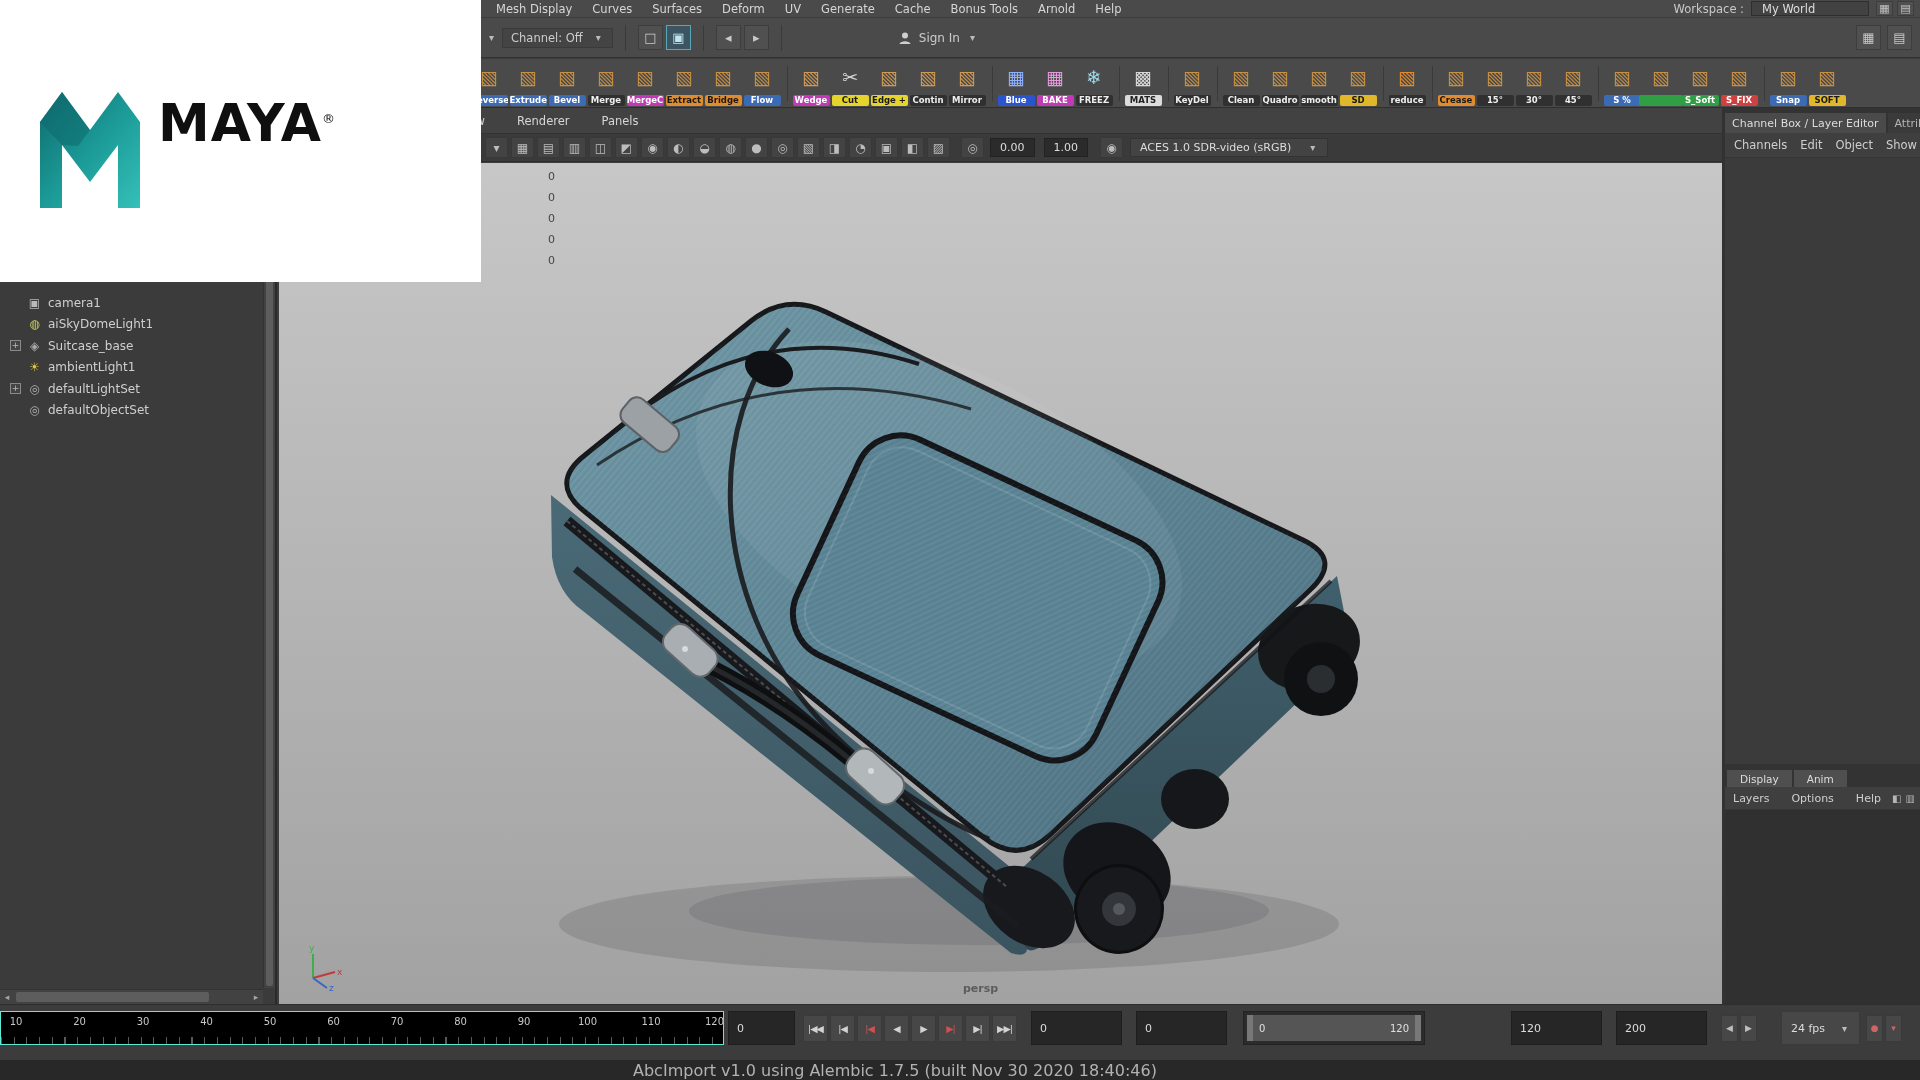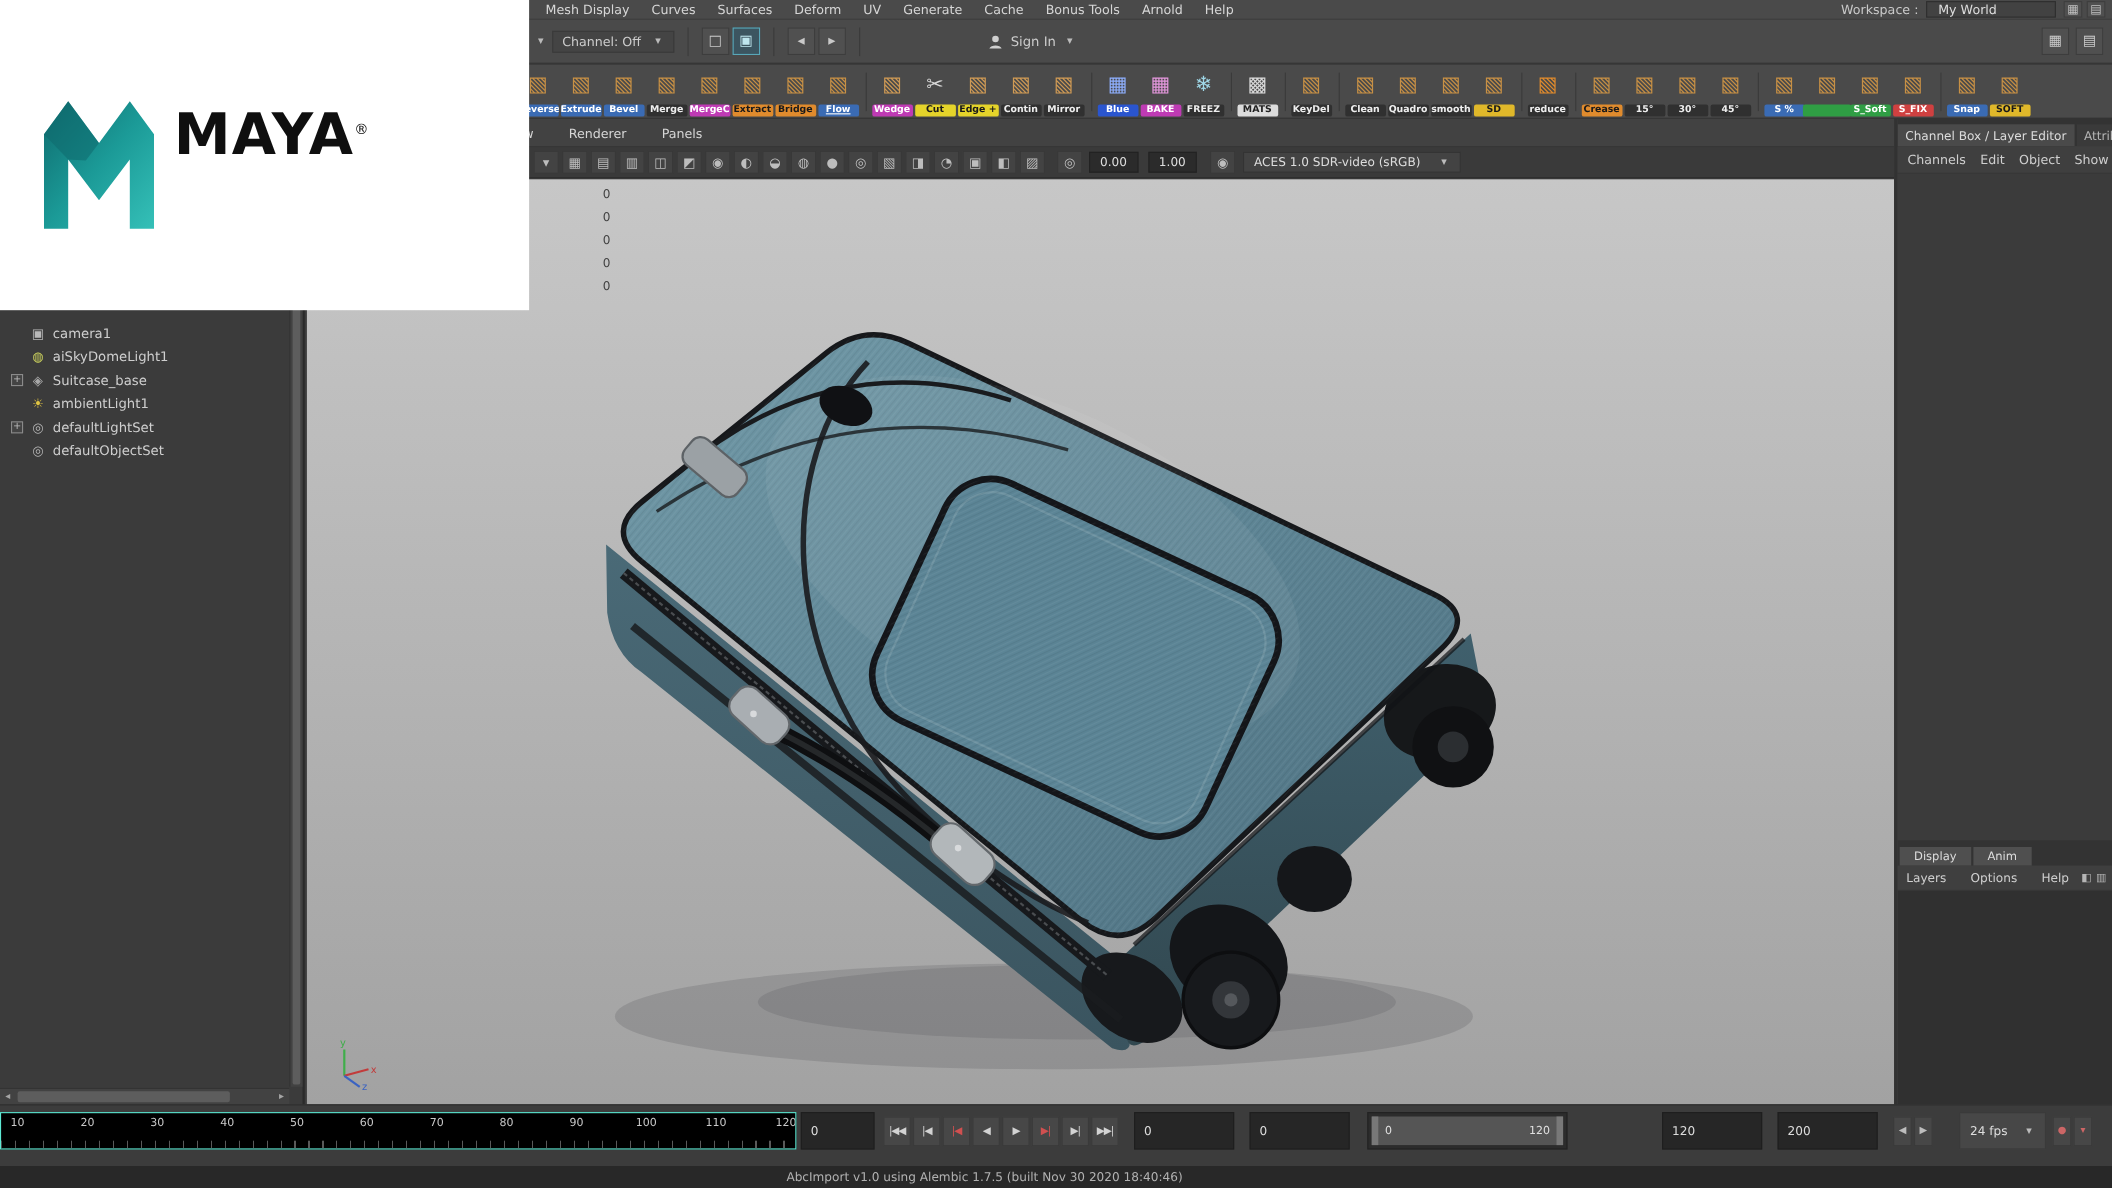--- a/index.html
+++ b/index.html
@@ -79,21 +79,21 @@
   #ruler .minor { position:absolute; left:0; right:0; bottom:0; height:7px; background:repeating-linear-gradient(to right, #5a5a5a 0 1px, transparent 1px 12.7px); }
   .num-field { background:#262626; border:1px solid #1e1e1e; color:#dcdcdc; font-size:11px; display:flex; align-items:center; padding-left:8px; flex:0 0 auto; }
   .pb-controls { display:flex; align-items:center; gap:2px; margin-left:8px; flex:0 0 auto; }
   .pb-btn { min-width:25px; height:27px; display:flex; align-items:center; justify-content:center; font-size:9.5px; color:#d2d2d2; background:#474747; border:1px solid #3a3a3a; letter-spacing:-1px; white-space:nowrap; }
   .pb-btn.red { color:#d05050; }
   .range { position:relative; width:182px; background:#2c2c2c; border:1px solid #222; margin-left:16px; flex:0 0 auto; }
   .range-bar { position:absolute; inset:3px; background:#555; display:flex; justify-content:space-between; align-items:center; font-size:10px; color:#e0e0e0; padding:0 6px; border-left:6px solid #787878; border-right:6px solid #787878; }
   .tl-icon { width:17px; height:27px; display:flex; align-items:center; justify-content:center; font-size:9px; color:#bdbdbd; background:#474747; border:1px solid #3a3a3a; align-self:center; flex:0 0 auto; }
   .fps-combo { display:flex; align-items:center; gap:14px; background:#474747; border:1px solid #3a3a3a; color:#ddd; font-size:11px; padding:0 9px; margin-left:24px; flex:0 0 auto; }
   
-  #statusbar { position:absolute; left:0; right:0; bottom:0; height:20px; background:#282828; display:flex; align-items:center; justify-content:center; font-size:11px; color:#b2b2b2; padding-right:130px; }
+  #statusbar { position:absolute; left:0; right:0; bottom:0; height:20px; background:#282828; display:flex; align-items:center; justify-content:center; font-size:16px; color:#b2b2b2; padding-right:130px; }
   
   #logo-overlay { position:absolute; top:0; left:0; width:481px; height:282px; background:#ffffff; z-index:60; }
   .logo-mark { position:absolute; left:38px; top:90px; }
   .logo-text { position:absolute; left:158px; top:96px; color:#0f0f0f; }
   .logo-brand { font-size:45px; letter-spacing:1px; font-weight:500; line-height:1.02; }
   .logo-product { font-size:52px; font-weight:bold; letter-spacing:1px; line-height:1.05; }
   .logo-reg { font-size:13px; vertical-align:super; font-weight:normal; }
 </style>
 </head>
 <body>
@@ -194,21 +194,21 @@
           <span class="shelf-label" style="background: rgb(224, 139, 45); color: rgb(26, 26, 26);">Extract</span>
         </div>
 
         <div class="shelf-item">
           <span class="shelf-ic" style="color: rgb(199, 144, 69);">▧</span>
           <span class="shelf-label" style="background: rgb(224, 139, 45); color: rgb(26, 26, 26);">Bridge</span>
         </div>
 
         <div class="shelf-item sep-after">
           <span class="shelf-ic" style="color: rgb(199, 144, 69);">▧</span>
-          <span class="shelf-label" style="background: rgb(58, 107, 180); color: rgb(255, 255, 255); text-decoration: underline;">Flow</span>
+          <span class="shelf-label" style="background: rgb(58, 107, 180); color: rgb(255, 255, 255);">Flow</span>
         </div>
 
         <div class="shelf-item">
           <span class="shelf-ic" style="color: rgb(207, 154, 85);">▧</span>
           <span class="shelf-label" style="background: rgb(191, 58, 180); color: rgb(255, 255, 255);">Wedge</span>
         </div>
 
         <div class="shelf-item">
           <span class="shelf-ic" style="color: rgb(216, 216, 216);">✂</span>
           <span class="shelf-label" style="background: rgb(229, 212, 42); color: rgb(26, 26, 26);">Cut</span>
@@ -508,20 +508,21 @@
 
       <svg id="gizmo" width="52" height="52" viewBox="0 0 52 52">
         <line x1="18" y1="38" x2="18" y2="14" stroke="#3fae4a" stroke-width="2"></line>
         <line x1="18" y1="38" x2="40" y2="32" stroke="#c23b3b" stroke-width="2"></line>
         <line x1="18" y1="38" x2="32" y2="48" stroke="#3b63c2" stroke-width="2"></line>
         <text x="42" y="35" font-size="9" fill="#c23b3b">x</text>
         <text x="14" y="11" font-size="9" fill="#3fae4a">y</text>
         <text x="34" y="51" font-size="9" fill="#3b63c2">z</text>
       </svg>
 
+      <div class="vp-cam">persp</div>
     </div>
   </div>
 
   <div id="channelbox">
     <div class="cb-tabs">
       <span class="cb-tab">Channel Box / Layer Editor</span>
       <span class="cb-tab alt">Attribute Editor</span>
     </div>
     <div class="cb-menus">
 

